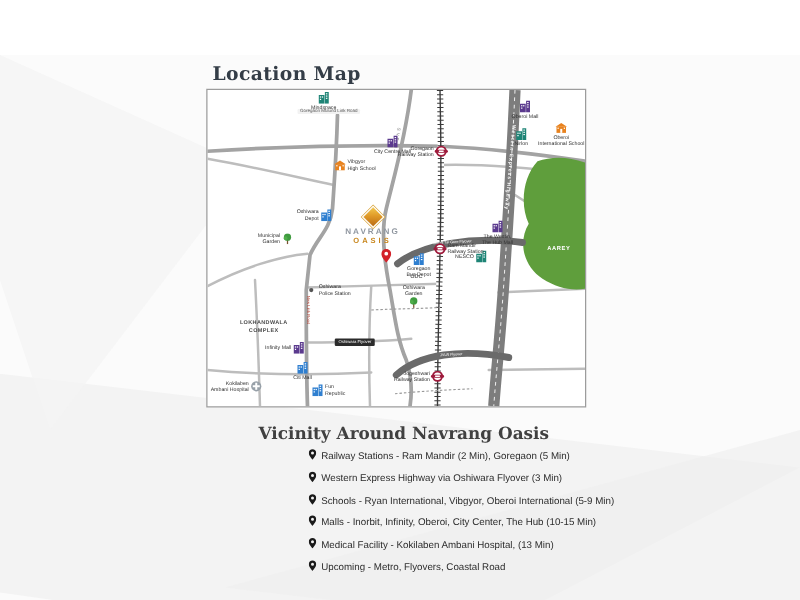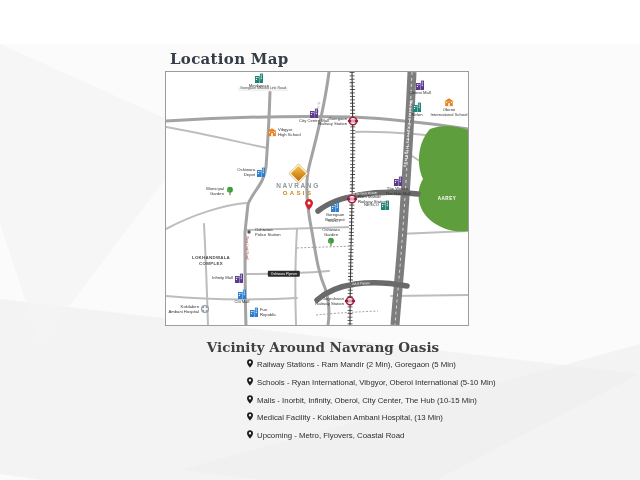--- a/index.html
+++ b/index.html
@@ -368,21 +368,27 @@
       <li>
         <span><svg width="6" height="9" viewBox="0 0 10 14">
             <path d="M5 0C2.2 0 0 2.2 0 5c0 3.5 5 9 5 9s5-5.5 5-9C10 2.2 7.8 0 5 0zm0 7a2 2 0 110-4 2 2 0 010 4z" fill="#1a1a1a"></path>
           </svg></span>
         <span>Railway Stations - Ram Mandir (2 Min), Goregaon (5 Min)</span>
       </li>
       <li>
         <span><svg width="6" height="9" viewBox="0 0 10 14">
             <path d="M5 0C2.2 0 0 2.2 0 5c0 3.5 5 9 5 9s5-5.5 5-9C10 2.2 7.8 0 5 0zm0 7a2 2 0 110-4 2 2 0 010 4z" fill="#1a1a1a"></path>
           </svg></span>
-        <span>Schools - Ryan International, Vibgyor, Oberoi International (5-10 Min)</span>
+        <span>Western Express Highway via Oshiwara Flyover (3 Min)</span>
+      </li>
+      <li>
+        <span><svg width="6" height="9" viewBox="0 0 10 14">
+            <path d="M5 0C2.2 0 0 2.2 0 5c0 3.5 5 9 5 9s5-5.5 5-9C10 2.2 7.8 0 5 0zm0 7a2 2 0 110-4 2 2 0 010 4z" fill="#1a1a1a"></path>
+          </svg></span>
+        <span>Schools - Ryan International, Vibgyor, Oberoi International (5-9 Min)</span>
       </li>
       <li>
         <span><svg width="6" height="9" viewBox="0 0 10 14">
             <path d="M5 0C2.2 0 0 2.2 0 5c0 3.5 5 9 5 9s5-5.5 5-9C10 2.2 7.8 0 5 0zm0 7a2 2 0 110-4 2 2 0 010 4z" fill="#1a1a1a"></path>
           </svg></span>
         <span>Malls - Inorbit, Infinity, Oberoi, City Center, The Hub (10-15 Min)</span>
       </li>
       <li>
         <span><svg width="6" height="9" viewBox="0 0 10 14">
             <path d="M5 0C2.2 0 0 2.2 0 5c0 3.5 5 9 5 9s5-5.5 5-9C10 2.2 7.8 0 5 0zm0 7a2 2 0 110-4 2 2 0 010 4z" fill="#1a1a1a"></path>

